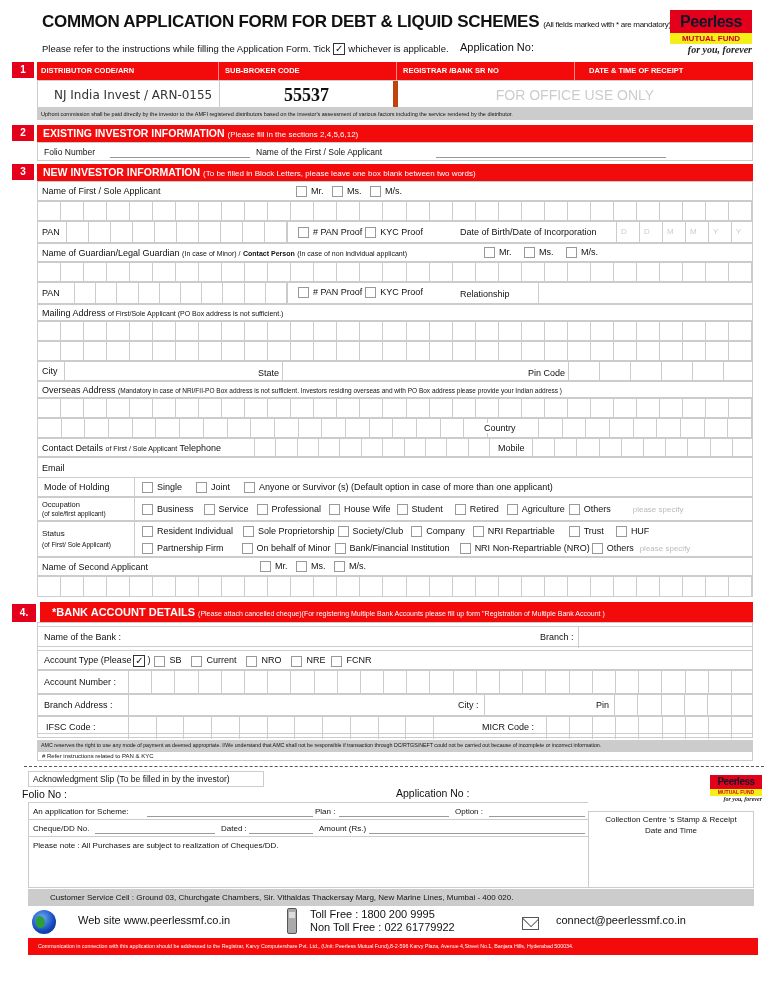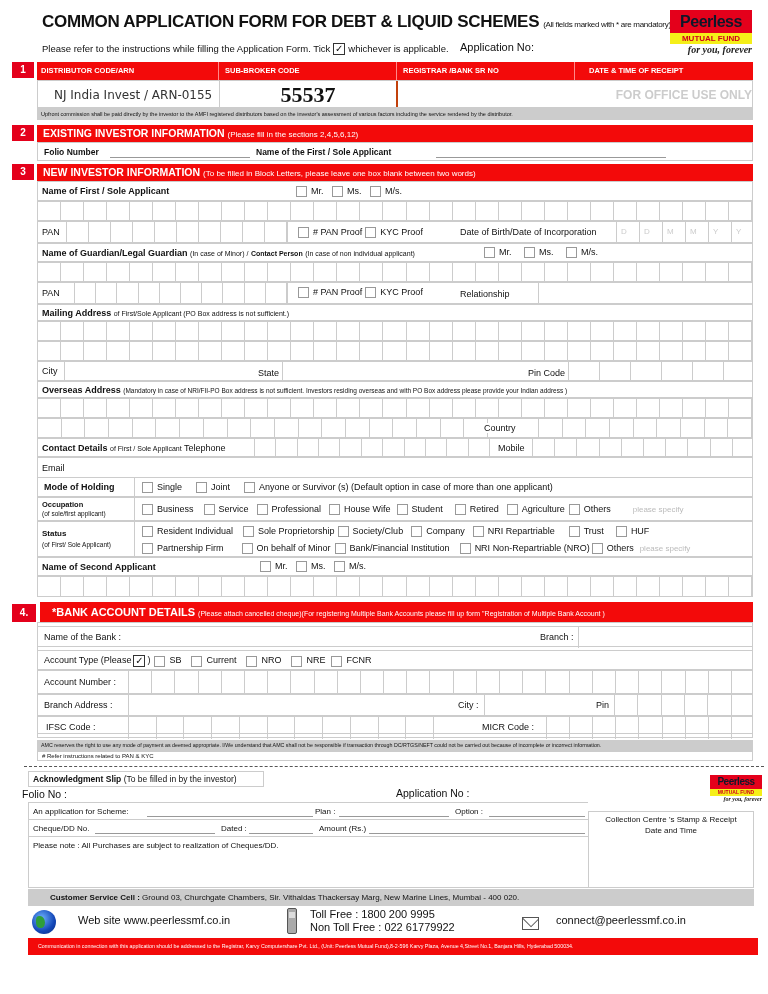--- a/index.html
+++ b/index.html
@@ -13,21 +13,21 @@
 .logo{left:670px;top:10px;width:82px}
 .logo .brand{background:#e4001b;color:#0f172a;font-weight:bold;font-size:16px;text-align:center;height:23px;line-height:23px;letter-spacing:-0.5px}
 .logo .mf{background:#f5ef19;color:#d0001a;font-size:8px;font-weight:bold;text-align:center;height:11px;line-height:11px}
 .logo .tag{font-family:"Liberation Serif",serif;font-style:italic;font-weight:bold;font-size:10px;text-align:right;color:#222}
 .num{background:#e4001b;color:#fff;font-size:10px;font-weight:bold;width:22px;height:16px;text-align:center;line-height:16px}
 .redbar{background:#f30a0a;color:#fff;font-weight:bold}
 .grid{border:1px solid #ccc;background:#fff}
 .cells{display:flex;height:100%}
 .cells div{flex:1;border-right:1px solid #ccc}
 .lbl{font-size:9px;white-space:nowrap}
-.b{font-weight:bold}
+.b{font-weight:normal}
 .sm{font-size:7px;font-weight:normal}
 .cb{display:inline-block;width:11px;height:11px;border:1px solid #999;vertical-align:middle;margin-right:4px;background:#fff}
 .row{position:absolute;left:37px;width:716px;border:1px solid #ccc;background:#fff}
 .gray{color:#bbb}
 .line{border-bottom:1px solid #999;display:inline-block}
 </style>
 </head>
 <body>
 
 <div class="abs title"><span>COMMON APPLICATION FORM FOR DEBT &amp; LIQUID SCHEMES</span><small>(All fields marked with * are mandatory)</small></div>
@@ -41,22 +41,22 @@
 
 <div class="abs num" style="left:12px;top:62px">1</div>
 <div class="abs redbar" style="left:37px;top:62px;width:716px;height:18px;display:flex;font-size:7.5px;line-height:18px">
  <div style="width:182px;padding-left:4px;border-right:1px solid #f88">DISTRIBUTOR CODE/ARN</div>
  <div style="width:178px;padding-left:6px;border-right:1px solid #f88">SUB-BROKER CODE</div>
  <div style="width:178px;padding-left:6px;border-right:1px solid #f88">REGISTRAR /BANK SR NO</div>
  <div style="flex:1;padding-left:14px">DATE &amp; TIME  OF RECEIPT</div>
 </div>
 <div class="abs" style="left:37px;top:80px;width:716px;height:28px;border:1px solid #ccc;display:flex">
  <div style="width:182px;border-right:1px solid #ccc;font-family:'DejaVu Sans',sans-serif;font-size:12px;line-height:28px;padding-left:16px;color:#333">NJ India Invest / ARN-0155</div>
- <div style="width:178px;border-right:2px solid #c2410c;font-family:'Liberation Serif',serif;font-weight:bold;font-size:22px;line-height:28px;text-align:center">55537</div>
- <div style="flex:1;text-align:right;color:#ccc;font-weight:bold;font-size:12px;line-height:28px">FOR OFFICE USE ONLY</div>
+ <div style="width:178px;border-right:5px solid #c2410c;font-family:'Liberation Serif',serif;font-weight:bold;font-size:18px;line-height:28px;text-align:center">55537</div>
+ <div style="flex:1;text-align:center;color:#ccc;font-weight:normal;font-size:14px;line-height:28px">FOR OFFICE USE ONLY</div>
 </div>
 <div class="abs" style="left:37px;top:108px;width:716px;height:12px;background:#ccc;font-size:5.5px;line-height:12px;padding-left:4px;white-space:nowrap;overflow:hidden">Upfront commission shall be paid directly by the investor to the AMFI registered distributors based on the investor's assessment of various factors including the service rendered by the distributor.</div>
 
 <div class="abs num" style="left:12px;top:125px">2</div>
 <div class="abs redbar" style="left:37px;top:125px;width:716px;height:17px;font-size:10.5px;line-height:17px;padding-left:6px;white-space:nowrap"><span>EXISTING INVESTOR INFORMATION</span> <span class="sm" style="font-size:8px">(Please fill in the sections 2,4,5,6,12)</span></div>
 <div class="row" style="top:142px;height:19px;font-size:8.5px;line-height:18px">
  <span class="abs b" style="left:6px">Folio Number</span>
  <span class="abs line" style="left:72px;width:140px;top:14px"></span>
  <span class="abs b" style="left:218px">Name of the First / Sole Applicant</span>
  <span class="abs line" style="left:398px;width:230px;top:14px"></span>

